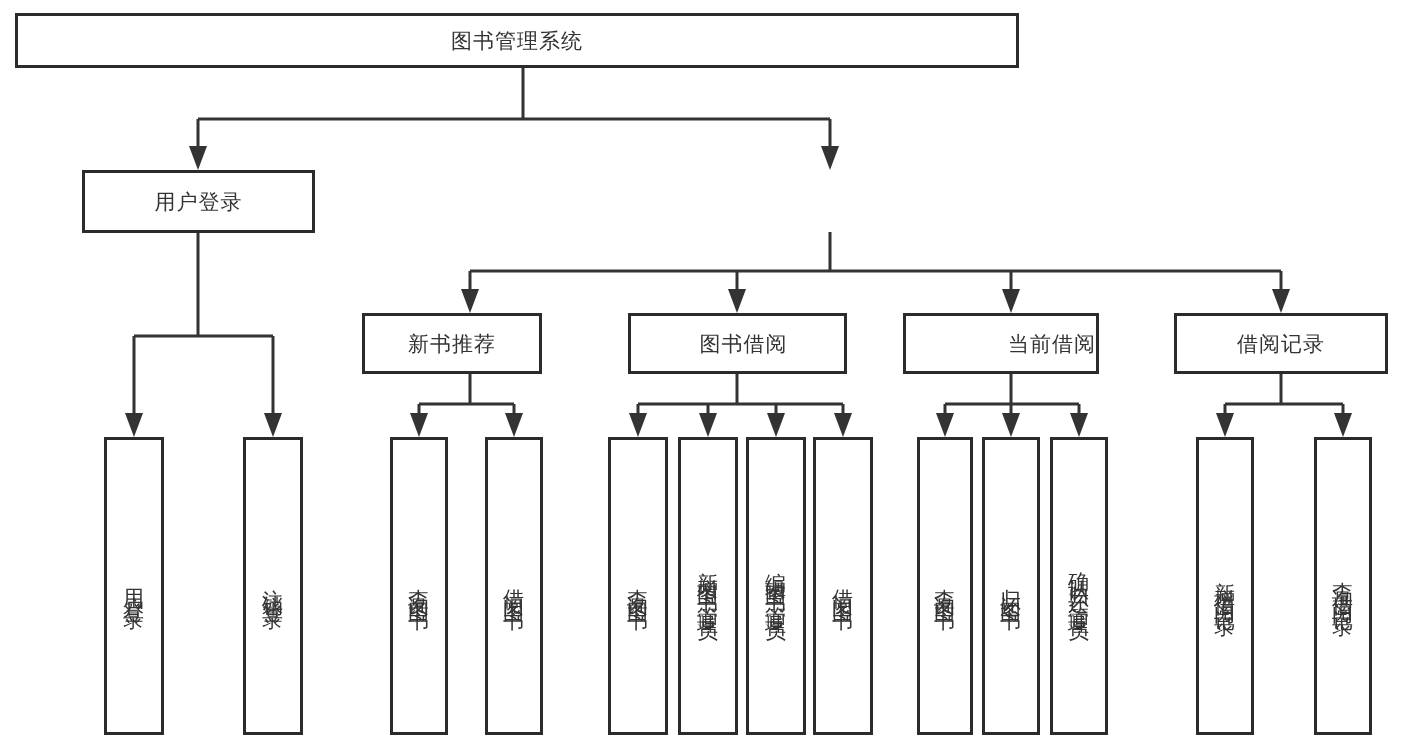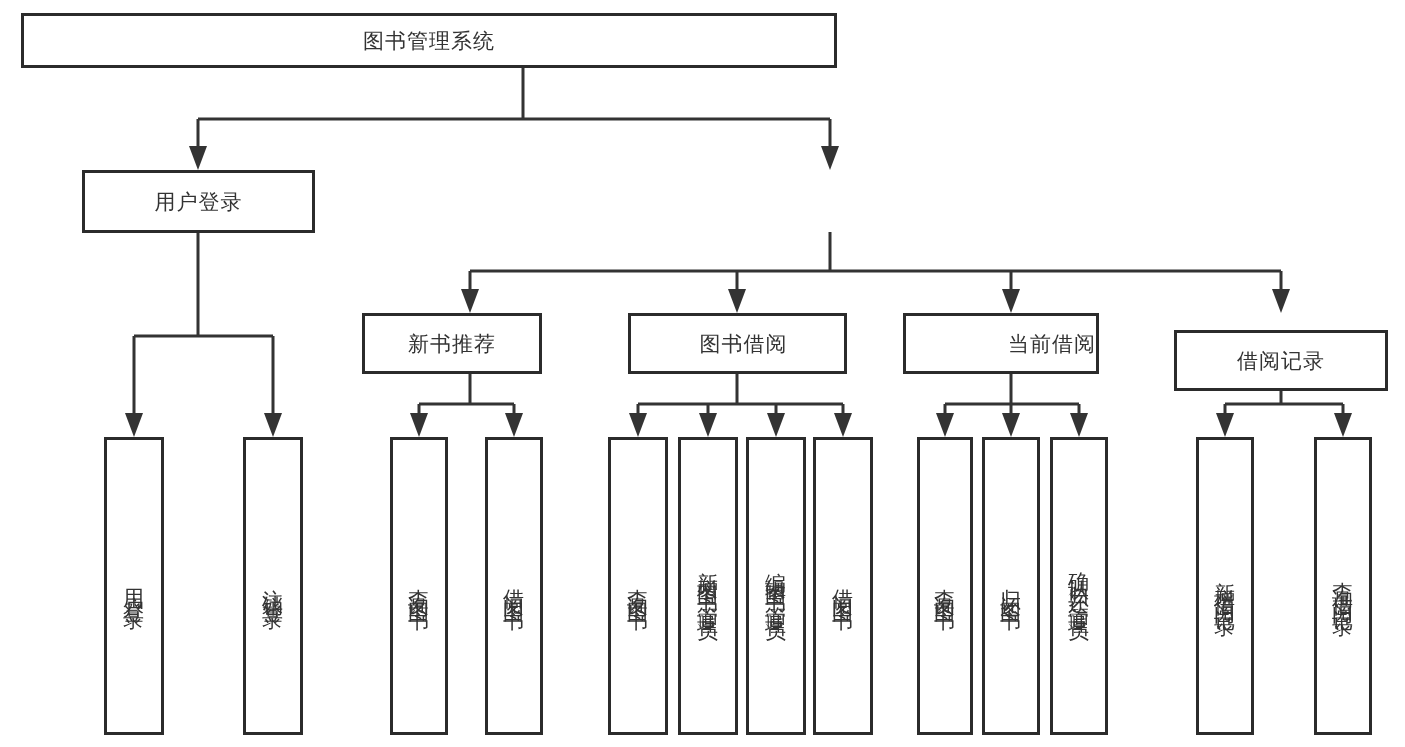--- a/index.html
+++ b/index.html
@@ -109,38 +109,38 @@
     <path d="M1011 374 V404 M945 404 H1079 M945 404 V415 M1011 404 V415 M1079 404 V415"></path>
     <polygon points="945,437 936,413 954,413"></polygon>
     <polygon points="1011,437 1002,413 1020,413"></polygon>
     <polygon points="1079,437 1070,413 1088,413"></polygon>
 
     <path d="M1281 374 V404 M1225 404 H1343 M1225 404 V415 M1343 404 V415"></path>
     <polygon points="1225,437 1216,413 1234,413"></polygon>
     <polygon points="1343,437 1334,413 1352,413"></polygon>
   </svg>
 
-  <div class="hbox" style="left:21px; top:13px; width:816px; height:55px;">
+  <div class="hbox" style="left:15px; top:13px; width:1004px; height:55px;">
     <span>图书管理系统</span>
   </div>
 
   <div class="hbox" style="left:82px; top:170px; width:233px; height:63px;">
     <span>用户登录</span>
   </div>
 
   <div class="hbox" style="left:362px; top:313px; width:180px; height:61px;">
     <span>新书推荐</span>
   </div>
   <div class="hbox" style="left:628px; top:313px; width:219px; height:61px;padding-left:12px;">
     <span>图书借阅</span>
   </div>
   <div class="hbox" style="left:903px; top:313px; width:196px; height:61px;justify-content:flex-end;">
     <span>当前借阅</span>
   </div>
-  <div class="hbox" style="left:1174px; top:313px; width:214px; height:61px;margin-top:17px;">
+  <div class="hbox" style="left:1174px; top:313px; width:214px; height:61px;">
     <span>借阅记录</span>
   </div>
 
   <div class="vbox" style="left:104px; width:60px;">
     <span class="vtext">用户登录</span>
   </div>
   <div class="vbox" style="left:243px; width:60px;">
     <span class="vtext">注销登录</span>
   </div>
 

